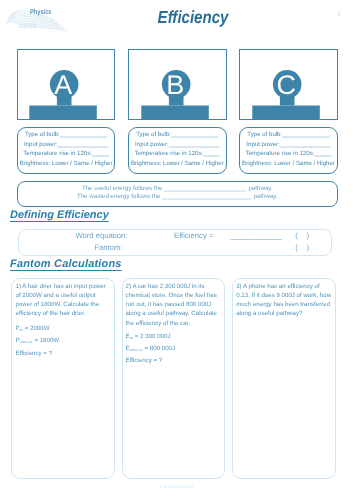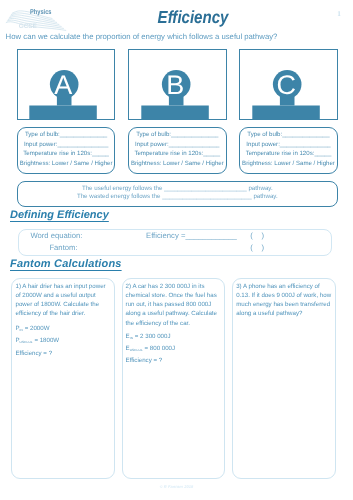--- a/index.html
+++ b/index.html
@@ -39,21 +39,21 @@
                color:#6ea5c6;white-space:nowrap;line-height:1;}
 
   
   .sect{position:absolute;left:10px;font-size:11px;font-style:italic;font-weight:bold;
         color:#2a7fac;white-space:nowrap;}
   .sect u{text-decoration:underline;text-decoration-thickness:0.85px;text-underline-offset:3.0px;margin-top:7px;}
 
   
   .wordbox{position:absolute;left:18px;top:229.4px;width:313.8px;height:26.4px;
            border:1.15px solid #d2e7f3;border-radius:8px;background:#fff;box-sizing:border-box;}
-  .wordbox span{position:absolute;font-size:7.7px;color:#6ea5c6;white-space:nowrap;line-height:1;}
+  .wordbox span{position:absolute;font-size:7.7px;color:#6ea5c6;white-space:nowrap;line-height:1;margin-left:45px;}
 
   
   .exbox{position:absolute;top:278.0px;height:201.3px;border:1.15px solid #cfe5f1;
          border-radius:9px;background:#fff;box-sizing:border-box;}
   .exbox .q{position:absolute;left:3.1px;top:2.9px;margin:0;font-size:6.15px;color:#5295bc;
             line-height:9.15px;white-space:pre;}
   .exbox .eqs{position:absolute;left:3.1px;margin:0;font-size:6.15px;color:#5295bc;}
   .exbox .eq{margin:0;font-size:6.15px;color:#5295bc;
              line-height:12.4px;white-space:nowrap;}
   .exbox .eq sub{font-size:3.1px;vertical-align:baseline;position:relative;top:1.0px;letter-spacing:0.15px;}
@@ -78,21 +78,20 @@
           <path d="M7.199999999999999 20.95 C 12.7 18.349999999999998, 19 22.05, 27 23.35 C 38 25.25, 51.5 26.2, 63.5 28.4"></path>
           <path d="M6.199999999999999 22.5 C 11.7 19.9, 19 24.400000000000002, 27 25.700000000000003 C 38 27.6, 53.8 28.2, 65.8 30.4"></path>
         </g>
     </svg>
     <div class="ptext">Physics</div>
     <div class="gtext">GCSE</div>
   </div>
 
   <div class="page-num">1</div>
   <div class="title">Efficiency</div>
-  <div class="subtitle">How can we calculate the proportion of energy which follows a useful pathway?</div>
 
   <div id="bulb-row">
       <div class="bulbbox" style="left: 16.8px; width: 98.6px;">
         <svg width="98.6" height="71" viewBox="0 0 98.6 71">
           <rect x="40.900000000000006" y="42" width="14.6" height="14.5" fill="#3d84a8"></rect>
           <circle cx="48.2" cy="35.3" r="14.3" fill="#3d84a8"></circle>
           <rect x="13.3" y="56.5" width="67.5" height="15.5" fill="#3d84a8"></rect>
           <text x="47.300000000000004" y="44.8" text-anchor="middle" font-family="Liberation Sans, sans-serif" font-size="27" fill="#ffffff">A</text>
         </svg>
       </div>
@@ -135,21 +134,21 @@
   <div class="pathbox">
     <div class="ln" style="top:3.8px">The useful energy follows the ________________________ pathway.</div>
     <div class="ln" style="top:11.9px">The wasted energy follows the __________________________ pathway.</div>
   </div>
 
   <div class="sect" style="top:209.4px"><u>Defining Efficiency</u></div>
 
   <div class="wordbox">
     <span style="left:11.4px;top:1.8px">Word equation:</span>
     <span style="left:30.4px;top:13.4px">Fantom:</span>
-    <span style="left:127px;top:1.8px">Efficiency = </span>
+    <span style="left:110px;top:1.8px">Efficiency = </span>
     <span style="left:166.5px;top:1.8px">____________</span>
     <span style="left:231.3px;top:1.8px">(&nbsp;&nbsp;&nbsp;&nbsp;)</span>
     <span style="left:231.3px;top:13.4px">(&nbsp;&nbsp;&nbsp;&nbsp;)</span>
   </div>
 
   <div class="sect" style="top:258.4px;letter-spacing:0.18px"><u>Fantom Calculations</u></div>
 
   <div id="example-row">
       <div class="exbox" style="left: 11.4px; width: 103.8px;">
         <p class="q">1) A hair drier has an input power

